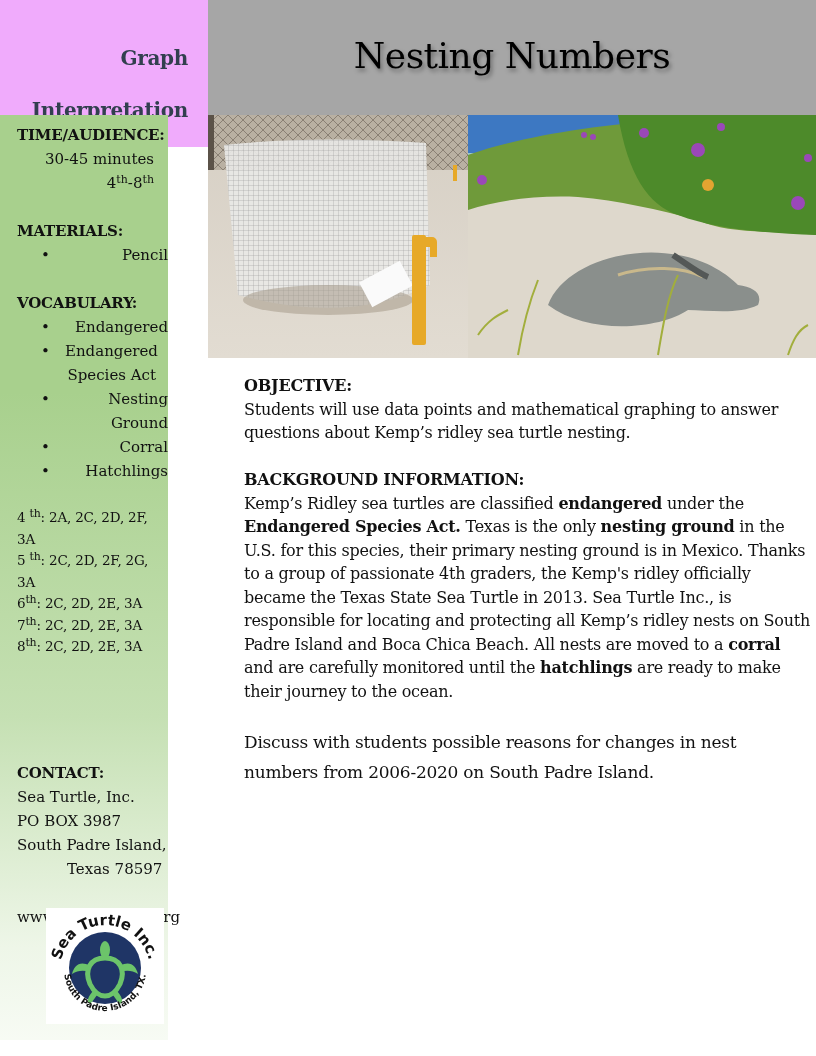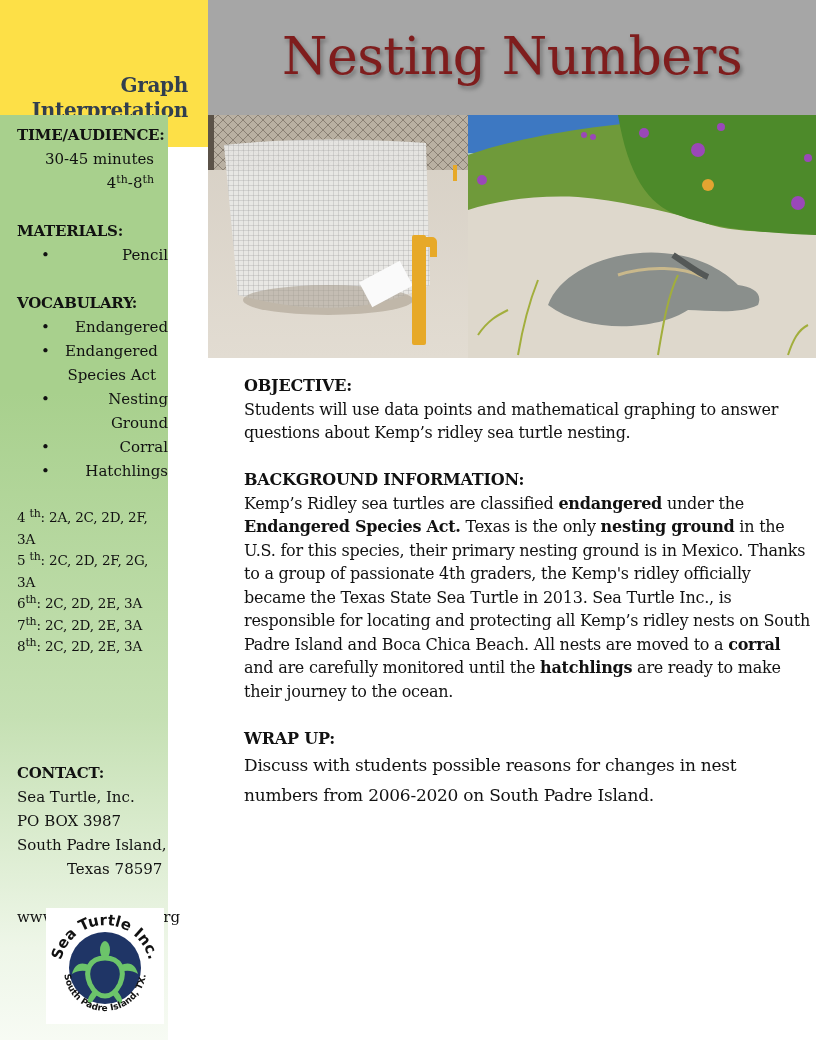--- a/index.html
+++ b/index.html
@@ -1,23 +1,24 @@
 <!DOCTYPE html>
 <html><head>
 <meta charset="utf-8">
 <style>
   * { box-sizing: border-box; margin: 0; padding: 0; }
   html, body { width: 816px; height: 1056px; background: #ffffff; overflow: hidden; }
   body { position: relative; font-family: "DejaVu Serif", "Liberation Serif", serif; color: #111; }
 
   .sidebar-head {
     position: absolute; left: 0; top: 0; width: 208px; height: 147px;
-    background: #fde047;
+    background: #f0abfc;
     display: flex; flex-direction: column; justify-content: flex-end; align-items: flex-end;
     padding: 0 20px 24px 0;
+    gap: 27px;
   }
   .sidebar-head span {
     font-family: "DejaVu Serif", serif; font-weight: bold; font-size: 20px; line-height: 25px;
     color: #323f4f; text-align: right; letter-spacing: -0.3px;
   }
   .sidebar {
     position: absolute; left: 0; top: 115px; width: 168px; height: 925px;
     background: linear-gradient(to bottom, #a8d08d 0%, #a8d08d 30%, #c5e0b3 65%, #eef6e8 90%, #f7fbf4 100%);
     padding: 8px 0 0 17px;
     font-size: 15px; line-height: 24px;
@@ -36,21 +37,21 @@
     position: absolute; left: 46px; top: 908px; width: 118px; height: 116px;
     background: #fff;
   }
 
   .title-bar {
     position: absolute; left: 208px; top: 0; width: 608px; height: 115px;
     background: #a6a6a6;
     display: flex; align-items: center; justify-content: center;
   }
   .title-bar h1 {
-    font-family: "DejaVu Serif", serif; font-weight: normal; font-size: 52px; color: #7f1d1d;
+    font-family: "DejaVu Serif", serif; font-weight: normal; font-size: 36px; color: #000000;
     text-shadow: 2px 3px 4px rgba(0,0,0,0.35); letter-spacing: -0.5px; margin-top: -4px;
   }
 
   .photo { position: absolute; top: 115px; height: 243px; overflow: hidden; }
   .photo-corral { left: 208px; width: 260px; background: #cdc6bb; }
   .photo-turtle { left: 468px; width: 348px; background: #dcd7cc; }
 
   .main {
     position: absolute; left: 244px; top: 374px; width: 570px;
     font-size: 16px; line-height: 23.5px; letter-spacing: -0.25px;
@@ -201,16 +202,15 @@
     <h2>OBJECTIVE:</h2>
     <p>Students will use data points and mathematical graphing to answer questions about Kemp’s ridley sea turtle nesting.</p>
   </section>
 
   <section>
     <h2>BACKGROUND INFORMATION:</h2>
     <p><span>Kemp’s Ridley sea turtles are classified </span><b>endangered</b><span> under the </span><b>Endangered Species Act.</b><span> Texas is the only </span><b>nesting ground</b><span> in the U.S. for this species, their primary nesting ground is in Mexico. Thanks to a group of passionate 4th graders, the Kemp's ridley officially became the Texas State Sea Turtle in 2013. Sea Turtle Inc., is responsible for locating and protecting all Kemp’s ridley nests on South Padre Island and Boca Chica Beach. All nests are moved to a </span><b>corral</b><span> and are carefully monitored until the </span><b>hatchlings</b><span> are ready to make their journey to the ocean.</span></p>
   </section>
 
   <section>
-    <h2>WRAP UP:</h2>
     <p style="font-size:17px;line-height:30px">Discuss with students possible reasons for changes in nest numbers from 2006-2020 on South Padre Island.</p>
   </section>
 </main>
 
 </body></html>

